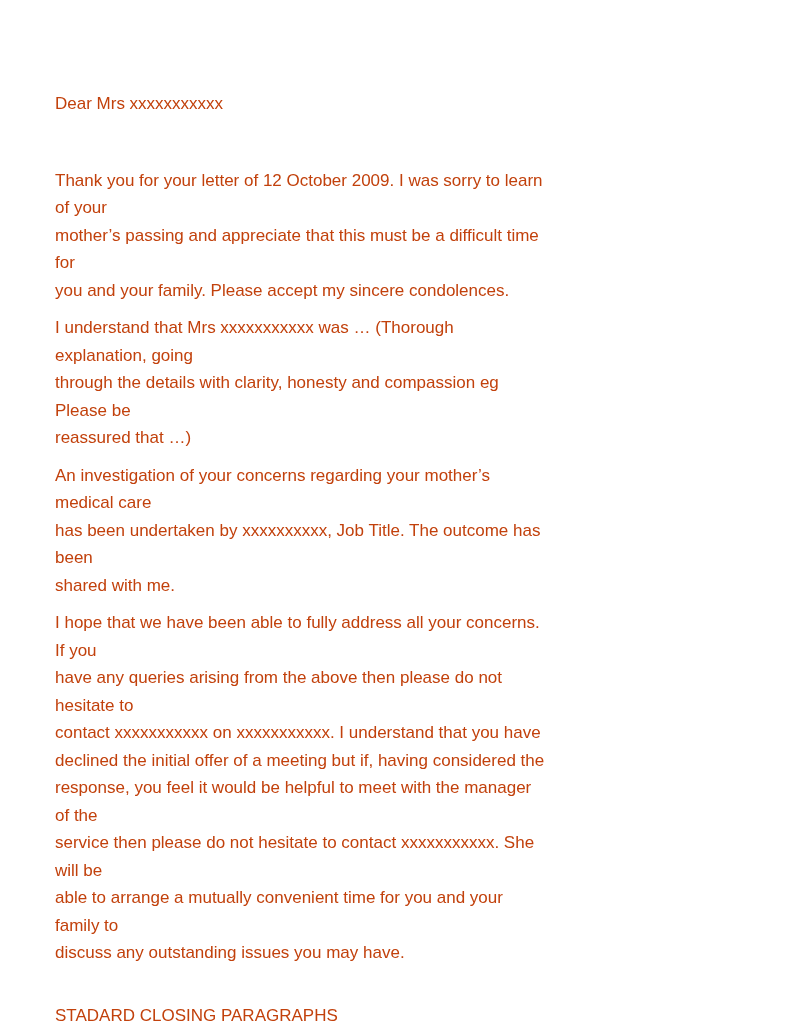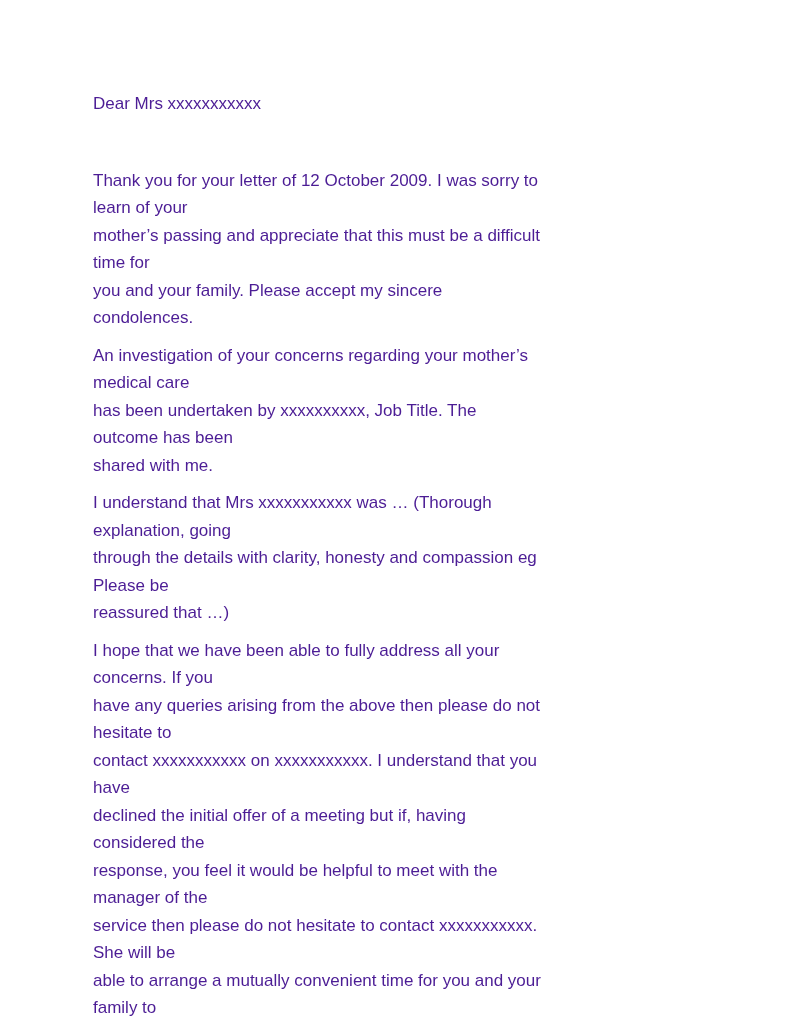--- a/index.html
+++ b/index.html
@@ -6,25 +6,25 @@
     margin: 0;
     padding: 0;
     background: #ffffff;
   }
   .page {
     position: relative;
     width: 642px;
     height: 1022px;
     background: #ffffff;
     box-sizing: border-box;
-    padding: 90px 96px 0 93px;
+    padding: 90px 96px 0 55px;
     font-family: "Liberation Sans", "DejaVu Sans", sans-serif;
     font-size: 17px;
     line-height: 27.5px;
-    color: #4c1d95;
+    color: #c2410c;
     overflow: hidden;
   }
   .salutation {
     margin: 0 0 49px 0;
     white-space: pre-line;
   }
   .paragraph {
     margin: 0 0 10px 0;
     white-space: pre-line;
   }
@@ -37,27 +37,27 @@
 </head>
 <body>
 
 <div class="page">
   <div class="salutation">Dear Mrs xxxxxxxxxxx</div>
 
   <div class="paragraph">Thank you for your letter of 12 October 2009. I was sorry to learn of your
 mother’s passing and appreciate that this must be a difficult time for
 you and your family. Please accept my sincere condolences.</div>
 
+  <div class="paragraph">I understand that Mrs xxxxxxxxxxx was … (Thorough explanation, going
+through the details with clarity, honesty and compassion eg Please be
+reassured that …)</div>
+
   <div class="paragraph">An investigation of your concerns regarding your mother’s medical care
 has been undertaken by xxxxxxxxxx, Job Title. The outcome has been
 shared with me.</div>
-
-  <div class="paragraph">I understand that Mrs xxxxxxxxxxx was … (Thorough explanation, going
-through the details with clarity, honesty and compassion eg Please be
-reassured that …)</div>
 
   <div class="paragraph">I hope that we have been able to fully address all your concerns. If you
 have any queries arising from the above then please do not hesitate to
 contact xxxxxxxxxxx on xxxxxxxxxxx. I understand that you have
 declined the initial offer of a meeting but if, having considered the
 response, you feel it would be helpful to meet with the manager of the
 service then please do not hesitate to contact xxxxxxxxxxx. She will be
 able to arrange a mutually convenient time for you and your family to
 discuss any outstanding issues you may have.</div>
 

